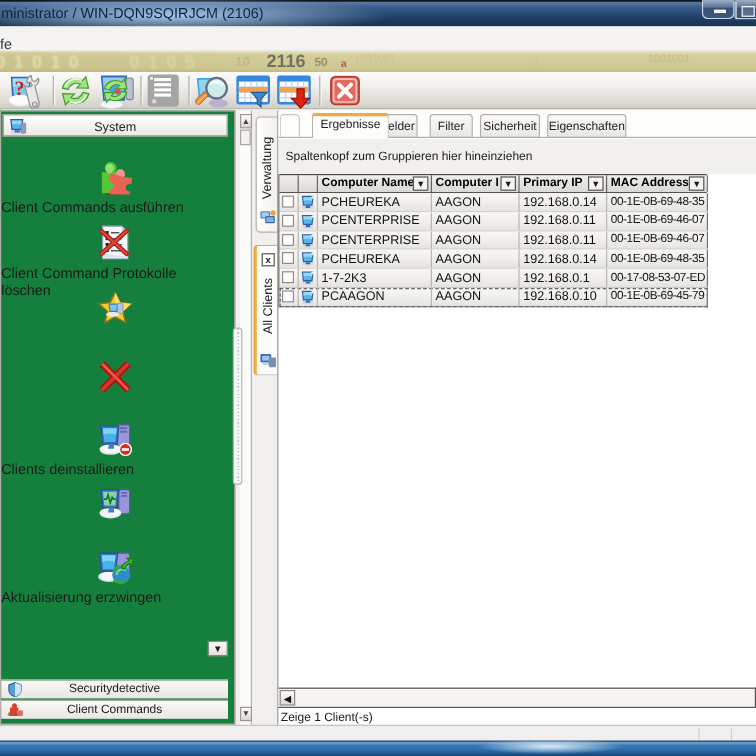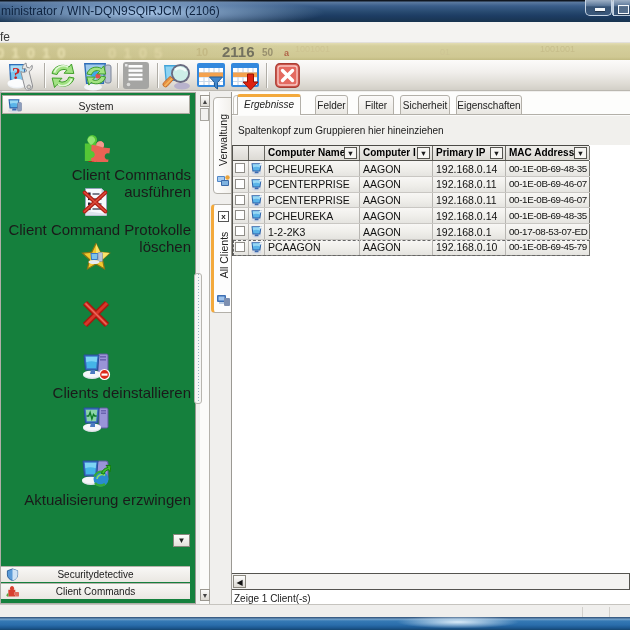--- a/index.html
+++ b/index.html
@@ -33,21 +33,21 @@
 .tsep { position:absolute; top:3px; height:25px; width:1px; background:#b0ada6; box-shadow:1px 0 0 #fdfdfc; }
 .ticon { position:absolute; top:1px; width:30px; height:29px; }
 
 
 #leftedge { left:0; top:91px; width:2px; height:513px; background:#cdd2d8; }
 
 
 #lpanel { left:0; top:92px; width:196px; height:512px; background:#15803d; border:1px solid #b0aea8; border-right:1px solid #9b9993;text-decoration:underline; }
 #lphead { left:1px; top:2px; width:188px; height:19px; background:linear-gradient(180deg,#ffffff,#ece9e4); border:1px solid #aba89f; }
 #lphead .t { position:absolute; left:0; right:0; top:4px; text-align:center; font-size:10.5px; color:#222; }
-.lpitem { position:absolute; left:0; width:190px; text-align:right; font-size:15px; color:#1a1a1a; }
+.lpitem { position:absolute; left:0; width:190px; text-align:left; font-size:12px; color:#1a1a1a; }
 .lpicon { position:absolute; left:80px; width:30px; height:30px; }
 #lpchev { left:172px; top:441px; width:17px; height:13px; background:linear-gradient(180deg,#fdfdfc,#e4e1db); border:1px solid #8b887f; font-size:8px; text-align:center; line-height:11px; color:#222; }
 .lpbar { position:absolute; left:0px; width:189px; height:16px; background:linear-gradient(180deg,#f9f8f6,#eae7e2); border-top:1px solid #b5b2aa; font-size:10px; color:#1a1a1a; text-align:center; line-height:15px; }
 .lpbaricon { position:absolute; left:5px; top:1px; width:13px; height:13px; }
 
 
 #lpsb { left:200px; top:92px; width:10px; height:512px; background:#fbfbfa; border-right:1px solid #b4b2ac; }
 #lpsb .btn { position:absolute; left:0; width:10px; height:12px; background:linear-gradient(180deg,#fdfdfc,#dcd9d2); border:1px solid #9b9891; color:#444; font-size:7px; text-align:center; line-height:12px; }
 #lpsb .thumb { position:absolute; left:0px; top:16px; width:9px; height:13px; background:#f2f1ef; border:1px solid #a8a6a0; }
 
@@ -342,21 +342,21 @@
       <rect x="1" y="2" width="9" height="7" rx="1" fill="#3d6fb4"></rect>
       <rect x="2.5" y="3.5" width="6" height="4" fill="#9fc3ec"></rect>
       <rect x="3" y="9" width="5" height="2" fill="#b8cce4"></rect>
       <rect x="8" y="5" width="6" height="8" rx="1" fill="#7d8fb0"></rect>
     </svg>
 </div>
 
 <div id="mpanel" class="abs">
   <div id="tabbar">
     <div class="stub"></div>
-      <div class="mtab active" style="left:5px; width:64px;font-style:italic;"><span>Ergebnisse</span></div>
+      <div class="mtab active" style="left:28px; width:64px;"><span>Ergebnisse</span></div>
     <div class="mtab" style="left:83px; width:33px;"><span>Felder</span></div>
     <div class="mtab" style="left:126px; width:36px;"><span>Filter</span></div>
     <div class="mtab" style="left:168px; width:50px;"><span>Sicherheit</span></div>
     <div class="mtab" style="left:224px; width:66px;"><span>Eigenschaften</span></div>
   </div>
   <div id="groupbar">
       <span>Spaltenkopf zum Gruppieren hier hineinziehen</span>
     </div>
 
   <div id="grid" style="width: 357px;">
@@ -496,21 +496,21 @@
           <svg class="rowicon" viewBox="0 0 13 13">
             <ellipse cx="6.5" cy="11" rx="5" ry="1.9" fill="#d8dde6"></ellipse>
             <path d="M1.5 1.2 h10 l-1.1 8.3 h-8 z" fill="#2a5fa8"></path>
             <path d="M2.6 2.3 h7.8 l-.9 6.1 h-6.2 z" fill="#5ab4e8"></path>
             <path d="M2.6 2.3 h7.8 l-.45 3.1 q-3.6 -1.3 -6.9 0 z" fill="#98d8f4"></path>
             <path d="M5 9.5 h3.5 v1.8 h-4 z" fill="#3a6ab0"></path>
             <path d="M10.8 .2 l.55 1.5 1.5 .55 -1.5 .55 -.55 1.5 -.55 -1.5 -1.5 -.55 1.5 -.55 z" fill="#fdfdfa"></path>
           </svg>
         </div>
         <div class="dcell" style="left:32px; width:95px;">
-          <div class="lbl">1-2-2K3</div>
+          <div class="lbl">1-7-2K3</div>
         </div>
         <div class="dcell" style="left:127px; width:73px;">
           <div class="lbl">AAGON</div>
         </div>
         <div class="dcell" style="left:200px; width:73px;">
           <div class="lbl">192.168.0.1</div>
         </div>
         <div class="dcell mac" style="left:273px; width:84px;">
           <div class="lbl">00-17-08-53-07-ED</div>
         </div>

